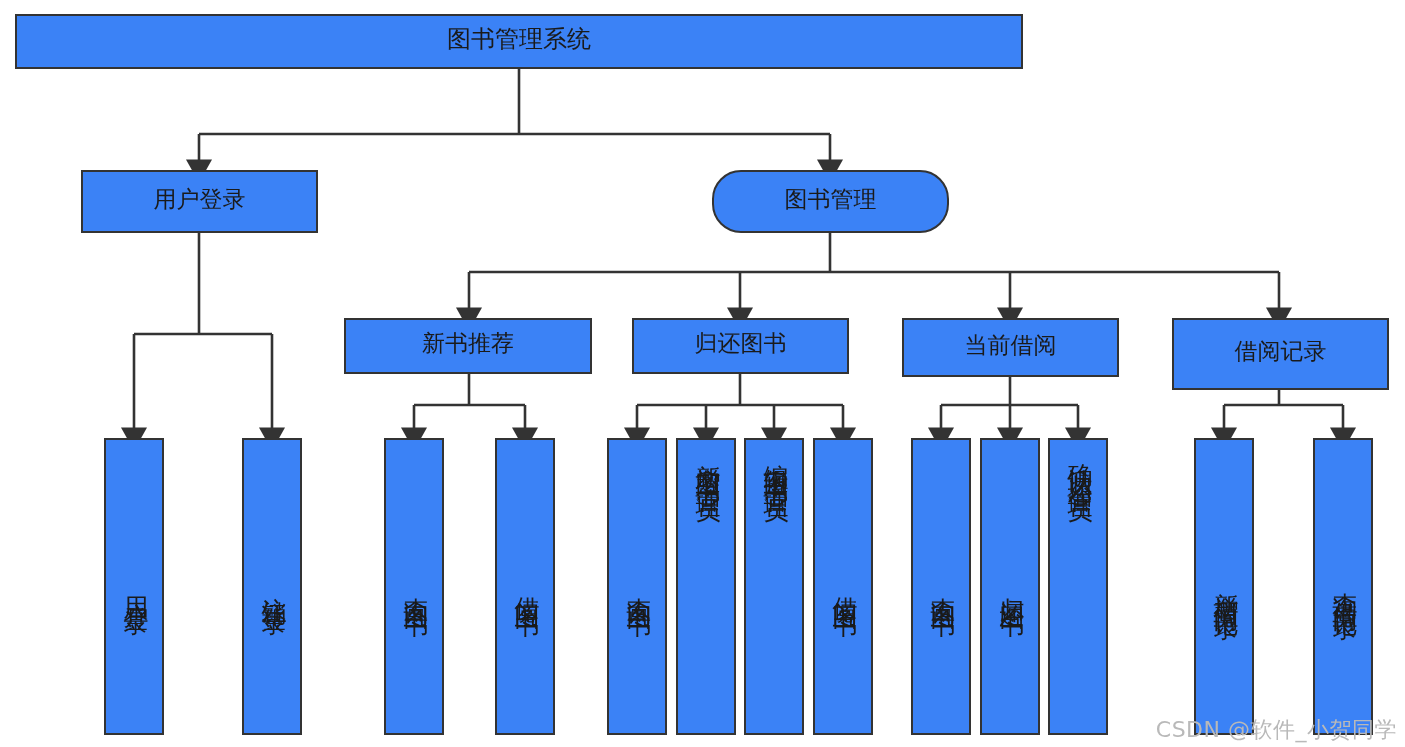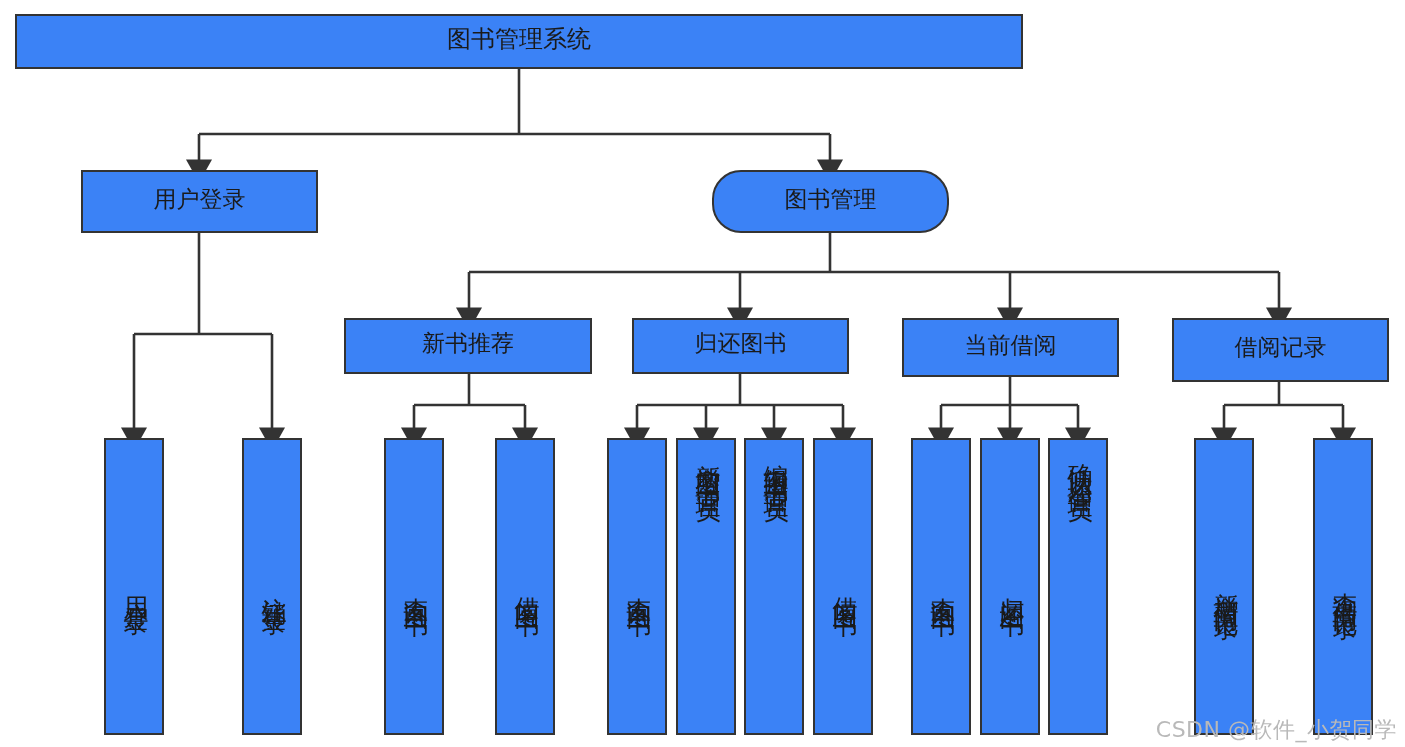--- a/index.html
+++ b/index.html
@@ -155,21 +155,21 @@
   </div>
 
   <div class="node h-node" style="left:632px; top:318px; width:217px; height:56px;">
     <span class="node-label">归还图书</span>
   </div>
 
   <div class="node h-node" style="left:902px; top:318px; width:217px; height:59px;">
     <span class="node-label">当前借阅</span>
   </div>
 
-  <div class="node h-node" style="left:1172px; top:318px; width:217px; height:64px;">
+  <div class="node h-node" style="left:1172px; top:318px; width:217px; height:72px;">
     <span class="node-label">借阅记录</span>
   </div>
 
   <div class="node v-node centered" style="left:104px; top:438px; width:60px; height:297px;">
     <span class="node-label">用户登录</span>
   </div>
 
   <div class="node v-node centered" style="left:242px; top:438px; width:60px; height:297px;">
     <span class="node-label">注销登录</span>
   </div>

